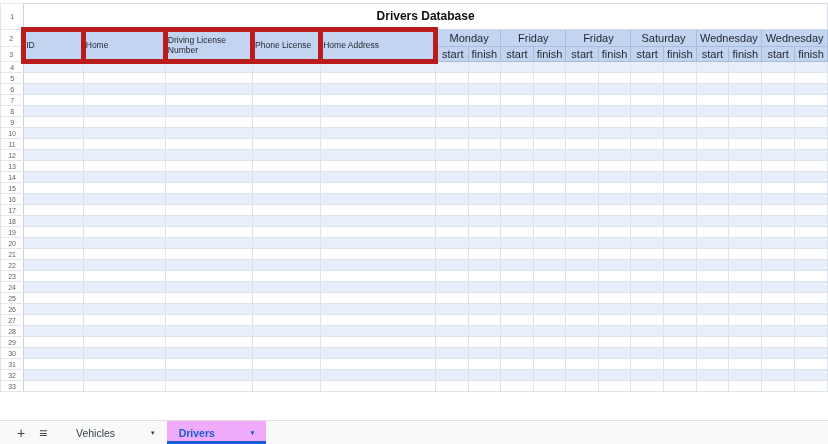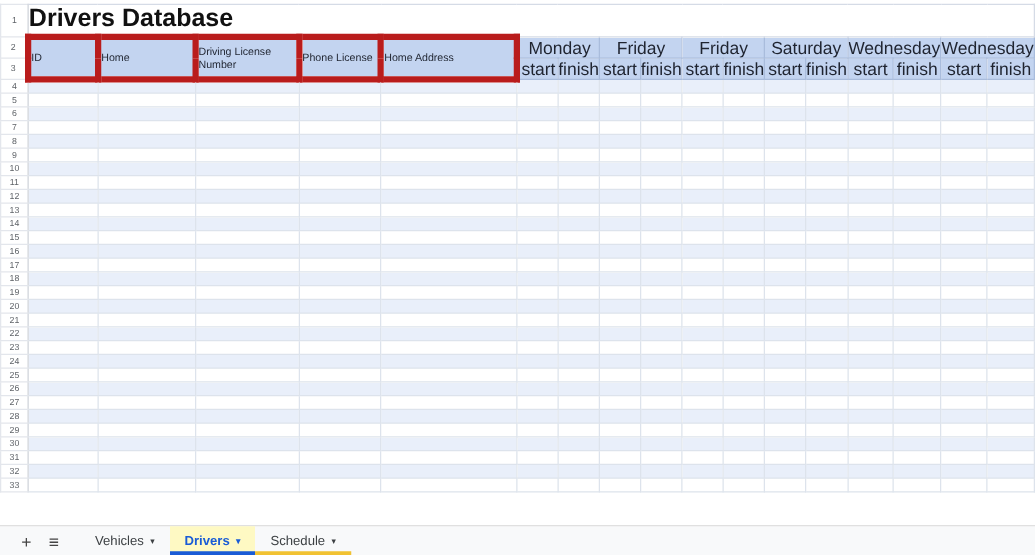--- a/index.html
+++ b/index.html
@@ -21,34 +21,34 @@
     background: #ffffff;
     border: 1px solid #e3e6ec;
     border-right: 1px solid #d0d4da;
     color: #5f6368; font-size: 7px; text-align: center;
   }
 
   .title-row { height: 26px; }
   .title-cell {
     background: #ffffff;
     border: 1px solid #d5dbe6;
-    font-size: 20px; font-weight: bold; color: #111;
-    white-space: nowrap;
+    font-size: 12px; font-weight: bold; color: #111;
+    text-align: center; white-space: nowrap;
   }
 
   .hdr-row  { height: 17px; }
   .hdr-row2 { height: 15px; }
   .col-hdr {
     background: #c3d4f0; border: 5px solid #b91c1c;
     font-size: 8.5px; font-weight: normal; color: #1f2430;
     text-align: left; white-space: normal; line-height: 1.15;
   }
   .day-hdr, .sub-hdr {
     background: #c3d4f0; border: 1px solid #a9bcdc;
-    font-size: 14px; color: #1f2430;
+    font-size: 11px; color: #1f2430;
     text-align: center; white-space: nowrap;
   }
 
   .data-row { height: 11px; }
   .cell { background: #ffffff; border: 1px solid #dde3ec; }
   .stripe .cell { background: #e9effa; }
 
   .tabbar {
     position: absolute; left: 0; bottom: 0;
     width: 828px; height: 24px;
@@ -61,24 +61,24 @@
     width: 22px; text-align: center;
     color: #444; font-size: 14px; line-height: 14px;
     cursor: pointer; user-select: none;
   }
   .tabs { display: flex; align-items: stretch; margin-left: 10px; }
   .sheet-tab {
     position: relative;
     display: flex; align-items: center;
     padding: 0 12px;
     font-size: 10.5px; color: #3c4043;
-    cursor: pointer; white-space: nowrap;
+    cursor: pointer; white-space: nowrap; gap: 31px;
   }
   .sheet-tab.active {
-    background: #fef9c3; color: #1a5cd6; font-weight: bold;
+    background: #f0abfc; color: #1a5cd6; font-weight: bold;
   }
   .tab-arrow { font-size: 7px; margin-left: 5px; color: inherit; }
   .tab-accent {
     position: absolute; left: 0; right: 0; bottom: 0; height: 3px;
   }
 </style>
 </head>
 <body>
 
 <div class="sheet-area">
@@ -747,19 +747,14 @@
   <div class="tabs">
       <div class="sheet-tab">
         <span class="tab-label">Vehicles</span>
         <span class="tab-arrow">▾</span>
       </div>
       <div class="sheet-tab active">
         <span class="tab-label">Drivers</span>
         <span class="tab-arrow">▾</span>
         <div class="tab-accent" style="background: rgb(26, 92, 214);"></div>
       </div>
-      <div class="sheet-tab">
-        <span class="tab-label">Schedule</span>
-        <span class="tab-arrow">▾</span>
-        <div class="tab-accent" style="background: rgb(241, 194, 50);"></div>
-      </div>
     </div>
 </div>
 
 </body></html>

